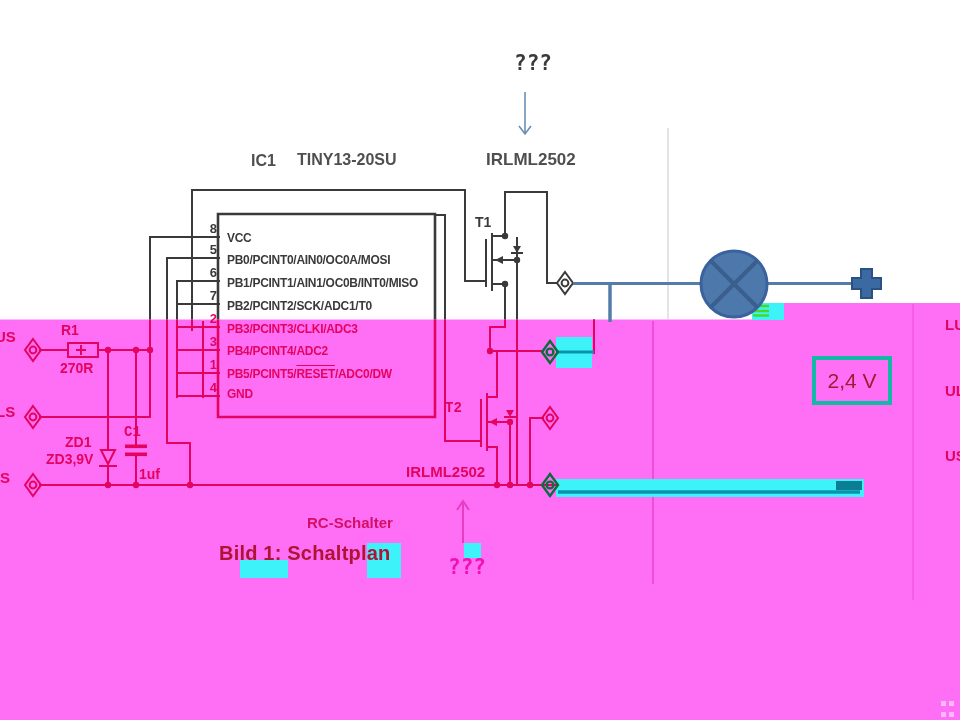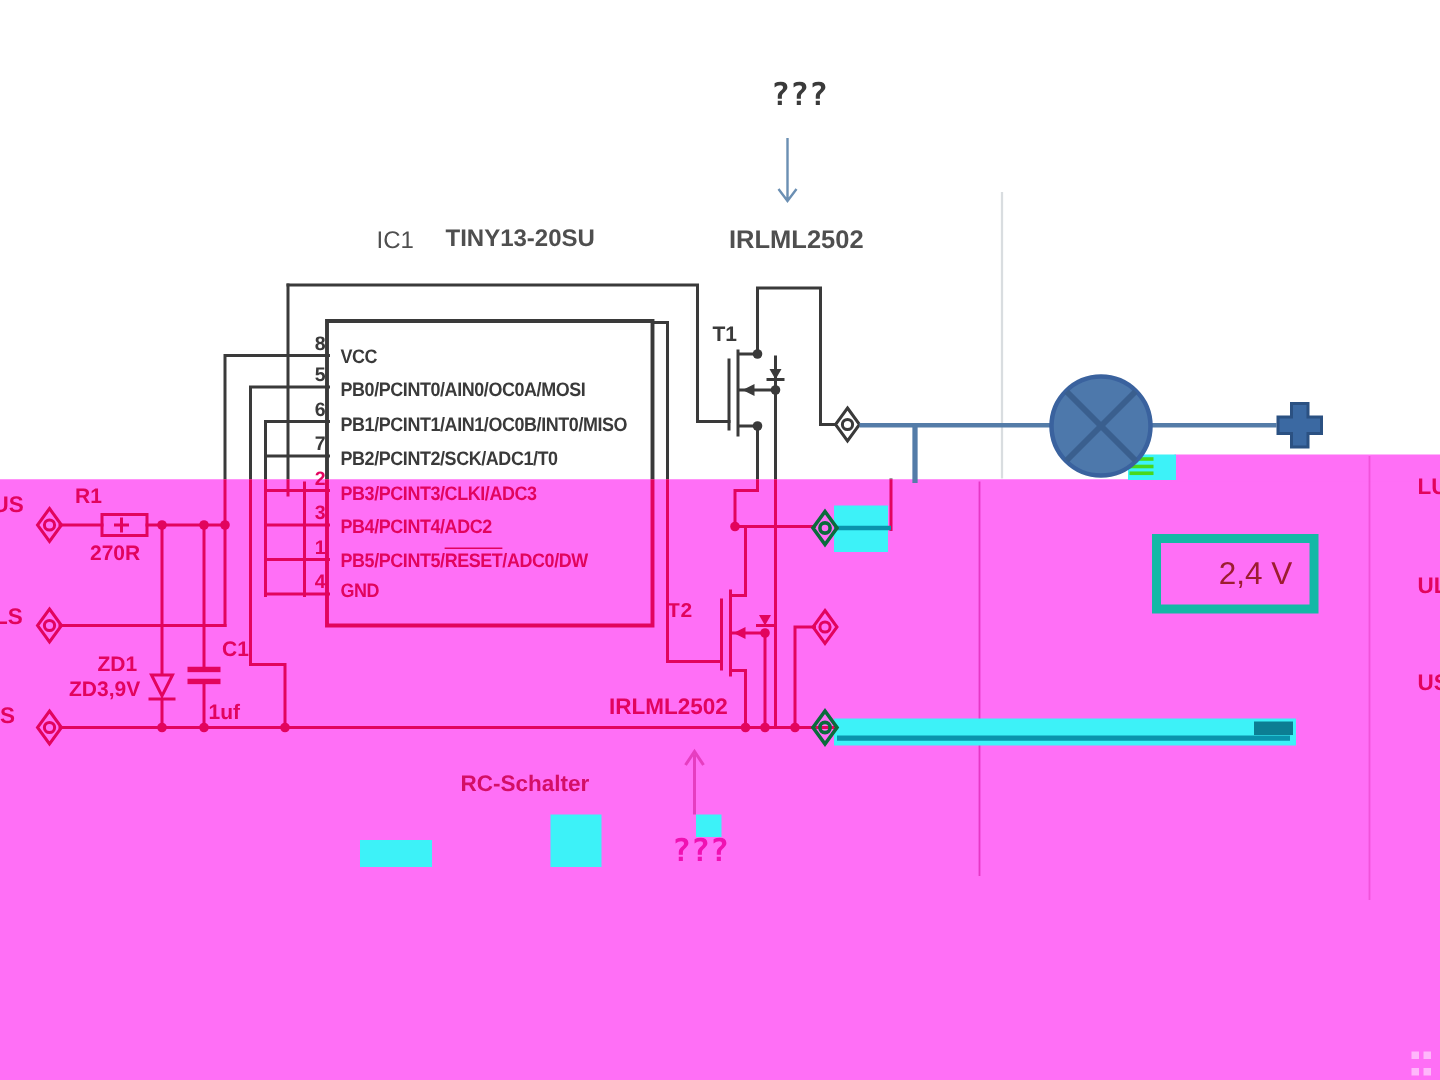--- a/index.html
+++ b/index.html
@@ -10,23 +10,23 @@
   .gray{color:#4f4f4f;}
   .blk{color:#3a3a3a;}
   .cr{color:#e2045e;}
   .cond{transform:scaleX(.92);transform-origin:0 0;letter-spacing:-.3px;}
   .pinlabel{font-size:13px;font-weight:bold;}
   .pinnum{font-size:13px;font-weight:bold;width:16px;text-align:right;}
   .qmark{font-family:"DejaVu Sans Mono",monospace;font-weight:bold;font-size:21px;}
   .complabel{font-size:14px;font-weight:bold;}
   .edgelabel{font-size:15px;font-weight:bold;}
   .ovl{text-decoration:overline;}
-  .callout{position:absolute;left:768px;top:356px;width:72px;height:41px;
-           border:6px solid #14b8a6;color:#9d1c30;font-size:21px;
-           display:flex;align-items:center;justify-content:center;padding-left:27px;}
+  .callout{position:absolute;left:812px;top:356px;width:72px;height:41px;
+           border:4px solid #14b8a6;color:#9d1c30;font-size:21px;
+           display:flex;align-items:center;justify-content:center;}
   .caption-sub{font-size:15px;font-weight:bold;color:#d40f66;}
   .caption-main{font-size:20px;font-weight:bold;color:#b01334;letter-spacing:.2px;}
   .qbot{color:#f011b2;}
 </style>
 </head>
 <body>
 
 <div id="stage">
 
   <svg width="960" height="720" viewBox="0 0 960 720">
@@ -160,21 +160,21 @@
       <rect x="941" y="701" width="5" height="5"></rect>
         <rect x="949" y="701" width="5" height="5"></rect>
       <rect x="941" y="712" width="5" height="5"></rect>
         <rect x="949" y="712" width="5" height="5"></rect>
     </g>
   </svg>
 
   <div class="t qmark blk" style="left:514px;top:52px;">???</div>
 
   <div class="t gray" style="left:486px;top:151px;font-size:17px;font-weight:bold;">IRLML2502</div>
-  <div class="t gray" style="left:251px;top:153px;font-size:16px;font-weight:normal;">IC1</div>
+  <div class="t gray" style="left:251px;top:153px;font-size:16px;font-weight:bold;">IC1</div>
   <div class="t gray" style="left:297px;top:152px;font-size:16px;font-weight:bold;">TINY13-20SU</div>
   <div class="t blk complabel" style="left:475px;top:215px;">T1</div>
 
   <div class="t blk pinnum" style="left:201px;top:222px;">8</div>
   <div class="t blk pinnum" style="left:201px;top:243px;">5</div>
   <div class="t blk pinnum" style="left:201px;top:266px;">6</div>
   <div class="t blk pinnum" style="left:201px;top:289px;">7</div>
 
   <div class="t cr pinnum" style="left:201px;top:312px;">2</div>
   <div class="t cr pinnum" style="left:201px;top:335px;">3</div>
@@ -184,38 +184,39 @@
   <div class="t blk pinlabel cond" style="left:227px;top:231px;">VCC</div>
   <div class="t blk pinlabel cond" style="left:227px;top:253px;">PB0/PCINT0/AIN0/OC0A/MOSI</div>
   <div class="t blk pinlabel cond" style="left:227px;top:276px;">PB1/PCINT1/AIN1/OC0B/INT0/MISO</div>
   <div class="t blk pinlabel cond" style="left:227px;top:299px;">PB2/PCINT2/SCK/ADC1/T0</div>
 
   <div class="t cr pinlabel cond" style="left:227px;top:322px;">PB3/PCINT3/CLKI/ADC3</div>
   <div class="t cr pinlabel cond" style="left:227px;top:344px;">PB4/PCINT4/ADC2</div>
   <div class="t cr pinlabel cond" style="left:227px;top:367px;"><span>PB5/PCINT5/</span><span class="ovl">RESET</span><span>/ADC0/DW</span></div>
   <div class="t cr pinlabel cond" style="left:227px;top:387px;">GND</div>
 
-  <div class="t cr complabel" style="left:50px;top:323px;">R1</div>
+  <div class="t cr complabel" style="left:61px;top:323px;">R1</div>
   <div class="t cr complabel" style="left:60px;top:361px;">270R</div>
   <div class="t cr complabel" style="left:65px;top:435px;">ZD1</div>
   <div class="t cr complabel" style="left:46px;top:452px;">ZD3,9V</div>
-  <div class="t cr complabel" style="left:148px;top:425px;">C1</div>
+  <div class="t cr complabel" style="left:124px;top:425px;font-family:Liberation Mono, monospace;">C1</div>
   <div class="t cr complabel" style="left:139px;top:467px;">1uf</div>
   <div class="t cr complabel" style="left:445px;top:401px;font-family:Liberation Mono, monospace;">T2</div>
   <div class="t cr" style="left:406px;top:464px;font-size:15px;font-weight:bold;">IRLML2502</div>
 
   <div class="t cr edgelabel" style="left:-5px;top:329px;">US</div>
   <div class="t cr edgelabel" style="left:-4px;top:404px;">LS</div>
   <div class="t cr edgelabel" style="left:0px;top:470px;">S</div>
 
   <div class="t cr edgelabel" style="left:945px;top:317px;">LU</div>
   <div class="t cr edgelabel" style="left:945px;top:383px;">UL</div>
   <div class="t cr edgelabel" style="left:945px;top:448px;">US</div>
 
   <div class="callout">
     <span>2,4 V</span>
   </div>
 
   <div class="t caption-sub" style="left:271px;top:515px;margin-left:36px;">RC-Schalter</div>
+  <div class="t caption-main" style="left:219px;top:543px;">Bild 1: Schaltplan</div>
 
   <div class="t qmark qbot" style="left:448px;top:556px;">???</div>
 
 </div>
 
 </body></html>

